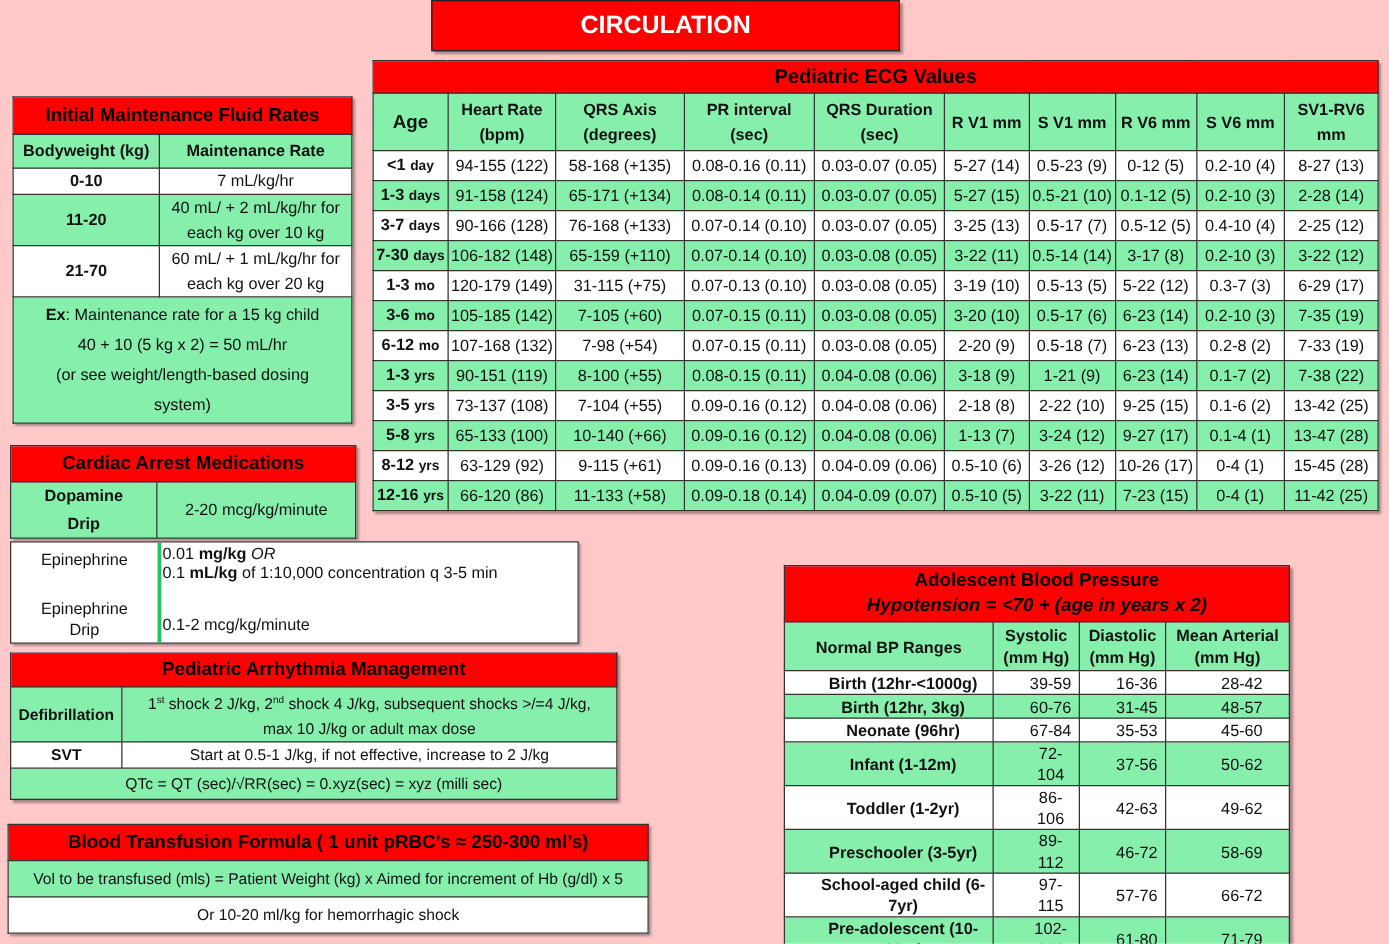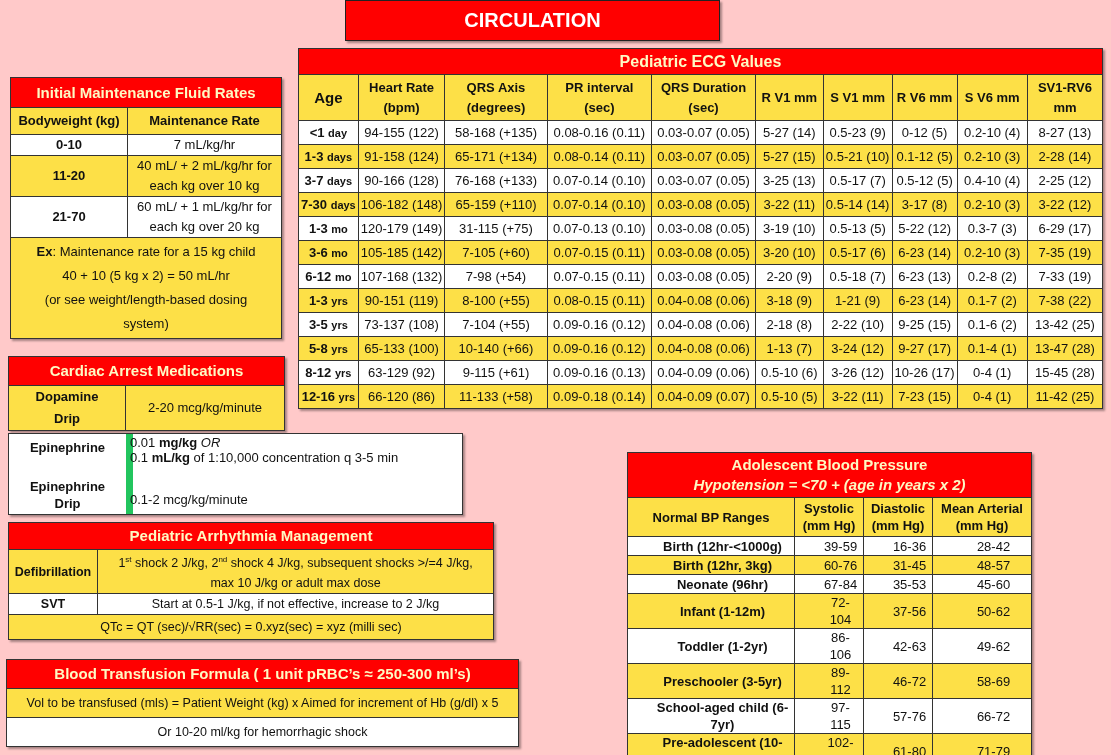--- a/index.html
+++ b/index.html
@@ -3,22 +3,22 @@
 <meta charset="utf-8">
 <style>
   html, body { margin:0; padding:0; }
   body {
     width:1111px; height:755px; background:#ffc9c9; position:relative; overflow:hidden;
     font-family: "Liberation Sans", sans-serif; color:#111;
   }
   .abs { position:absolute; }
   table { border-collapse:collapse; background:#fff; }
   td, th { border:1px solid #333; padding:0 3px; text-align:center; font-size:12.5px; line-height:16px; }
-  .redhead { background:#ff0000; color:#fef9c3; font-weight:bold; font-size:15px; text-align:center; }
-  .gray { background:#fde047;border-radius:20px; }
+  .redhead { background:#ff0000; color:#000000; font-weight:bold; font-size:15px; text-align:center; }
+  .gray { background:#86efac;border-radius:20px; }
   .white { background:#fff; }
   .bold { font-weight:bold; }
   .shadow { box-shadow: 2px 2px 2px rgba(0,0,0,0.35); }
 
   #banner { left:345px; top:0; width:375px; height:41px; background:#ff0000; border:1px solid #222;
     color:#fff; font-weight:bold; font-size:20px; display:flex; align-items:center; justify-content:center; box-sizing:border-box; }
 
   
   #ecg { left:298px; top:48px; width:805px; }
   #ecg th.title { height:25px; font-size:16px; }
@@ -31,21 +31,21 @@
   #fluid { left:10px; top:77px; width:272px; }
   #fluid th.title { height:29px; }
   #fluid td { font-size:13px; line-height:20px; }
   #fluid tr.hdr td { height:26px; font-weight:bold; }
 
   
   #cardiac { left:8px; top:356px; width:277px; }
   #cardiac th.title { height:28px; }
   #cardiac td { font-size:13px; line-height:22px; }
   #cardiac-epi { left:8px; top:433px; width:455px; height:82px; border:1px solid #333; background:#fff; box-sizing:border-box; }
-  #cardiac-epi .lcol { position:absolute; left:0; top:0; width:117px; height:100%; border-right:7px solid #22c55e; font-weight:bold; font-size:13px; text-align:center; }
+  #cardiac-epi .lcol { position:absolute; left:0; top:0; width:117px; height:100%; border-right:3px solid #22c55e; font-weight:normal; font-size:13px; text-align:center; }
   #cardiac-epi .rcol { position:absolute; left:121px; top:0; right:0; font-size:13px; }
 
   
   #arr { left:8px; top:522px; width:486px; }
   #arr th.title { height:26px; }
   #arr td { font-size:12.5px; line-height:20px; }
 
   
   #trans { left:6px; top:659px; width:513px; }
   #trans th.title { height:28px;margin-top:20px; }

